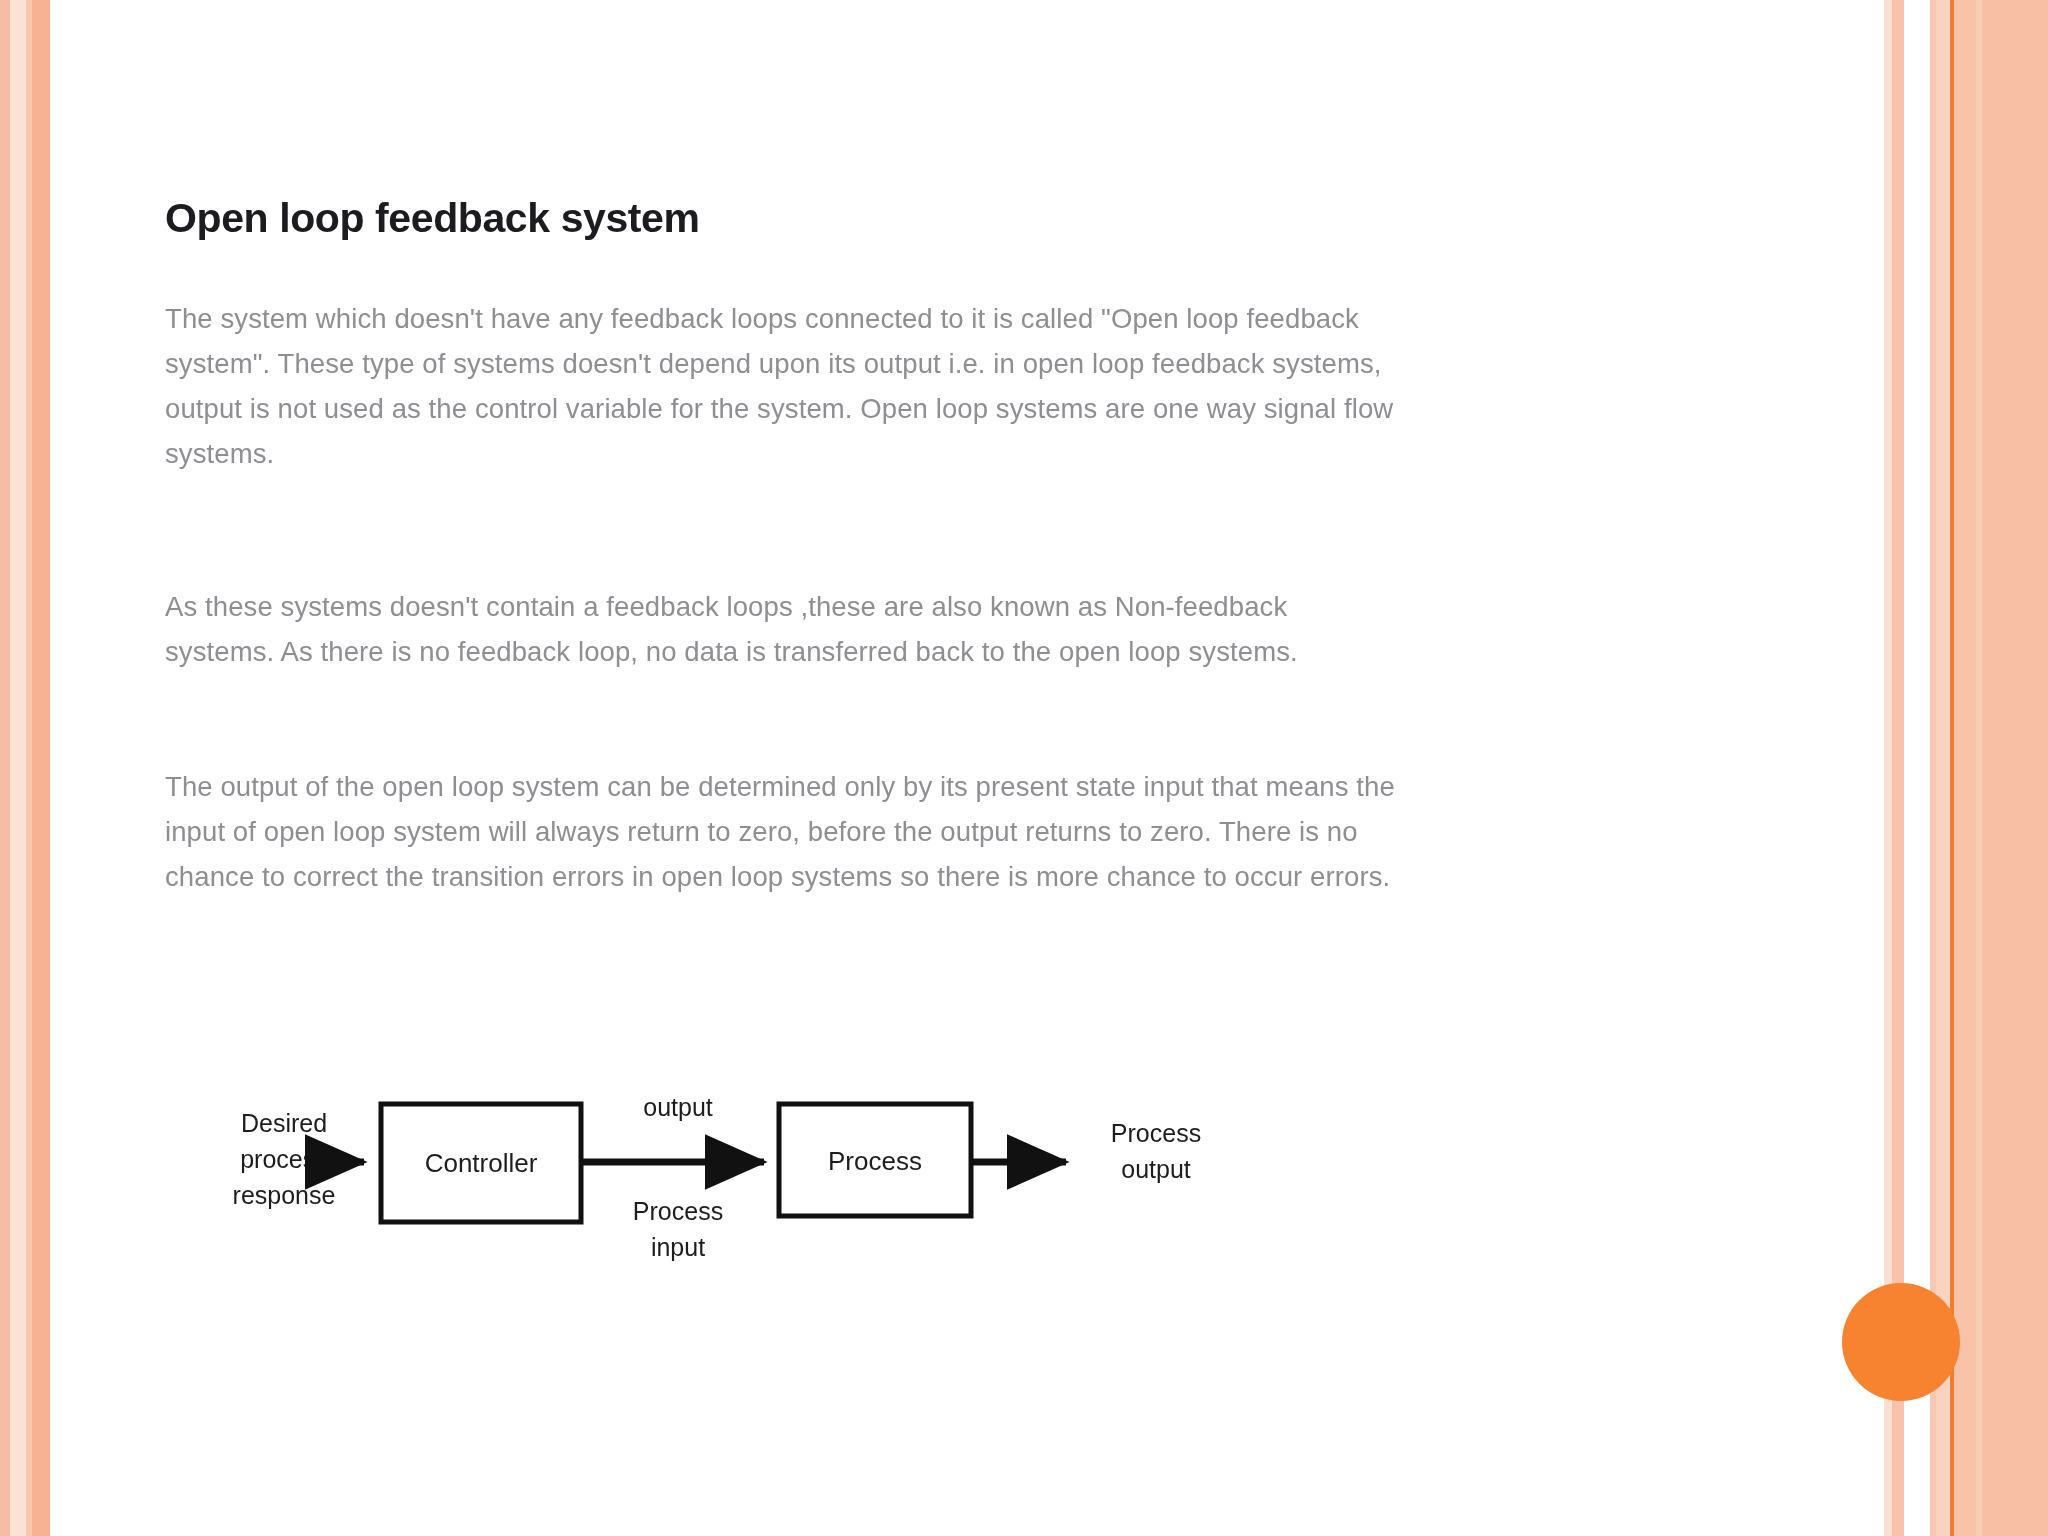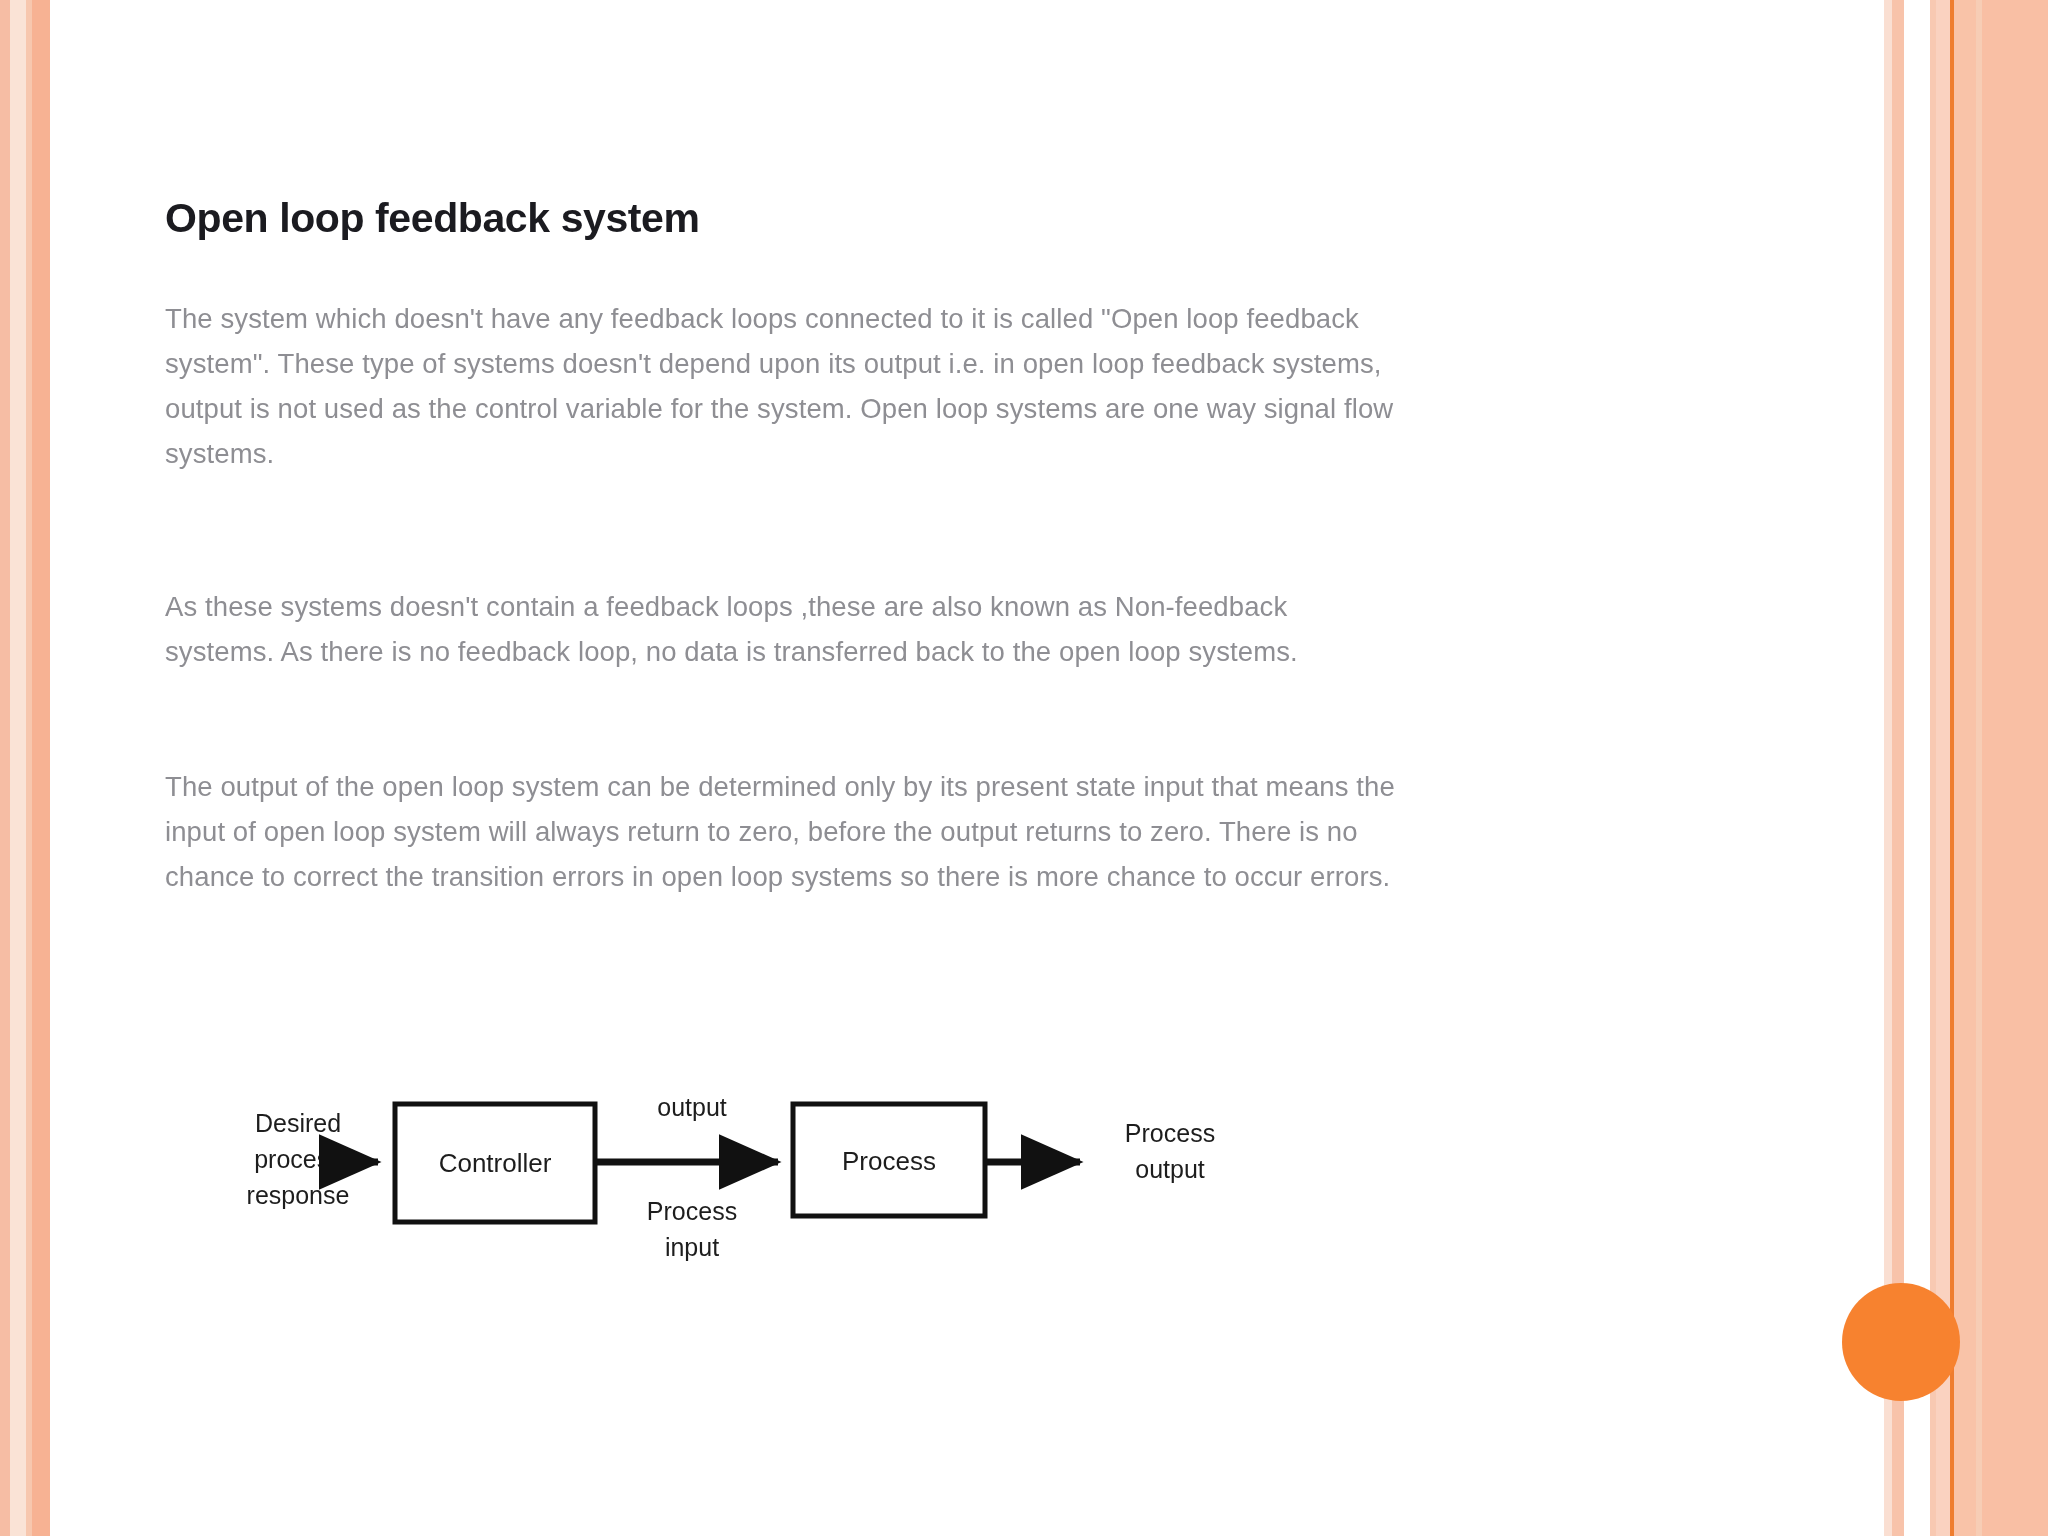--- a/index.html
+++ b/index.html
@@ -76,21 +76,21 @@
     letter-spacing: 0.1px;
     margin-top: 12px;
   }
   #para-1 { top: 284px; }
   #para-2 { top: 572px; }
   #para-3 { top: 752px; }
 
   
   #diagram {
     position: absolute;
-    left: 120px;
+    left: 106px;
     top: 1090px;
     width: 1290px;
     height: 270px;
   }
   #diagram svg { display: block; }
 
   .dg-label {
     font-family: "Liberation Sans", sans-serif;
     font-size: 25px;
     fill: #1d1d1d;

